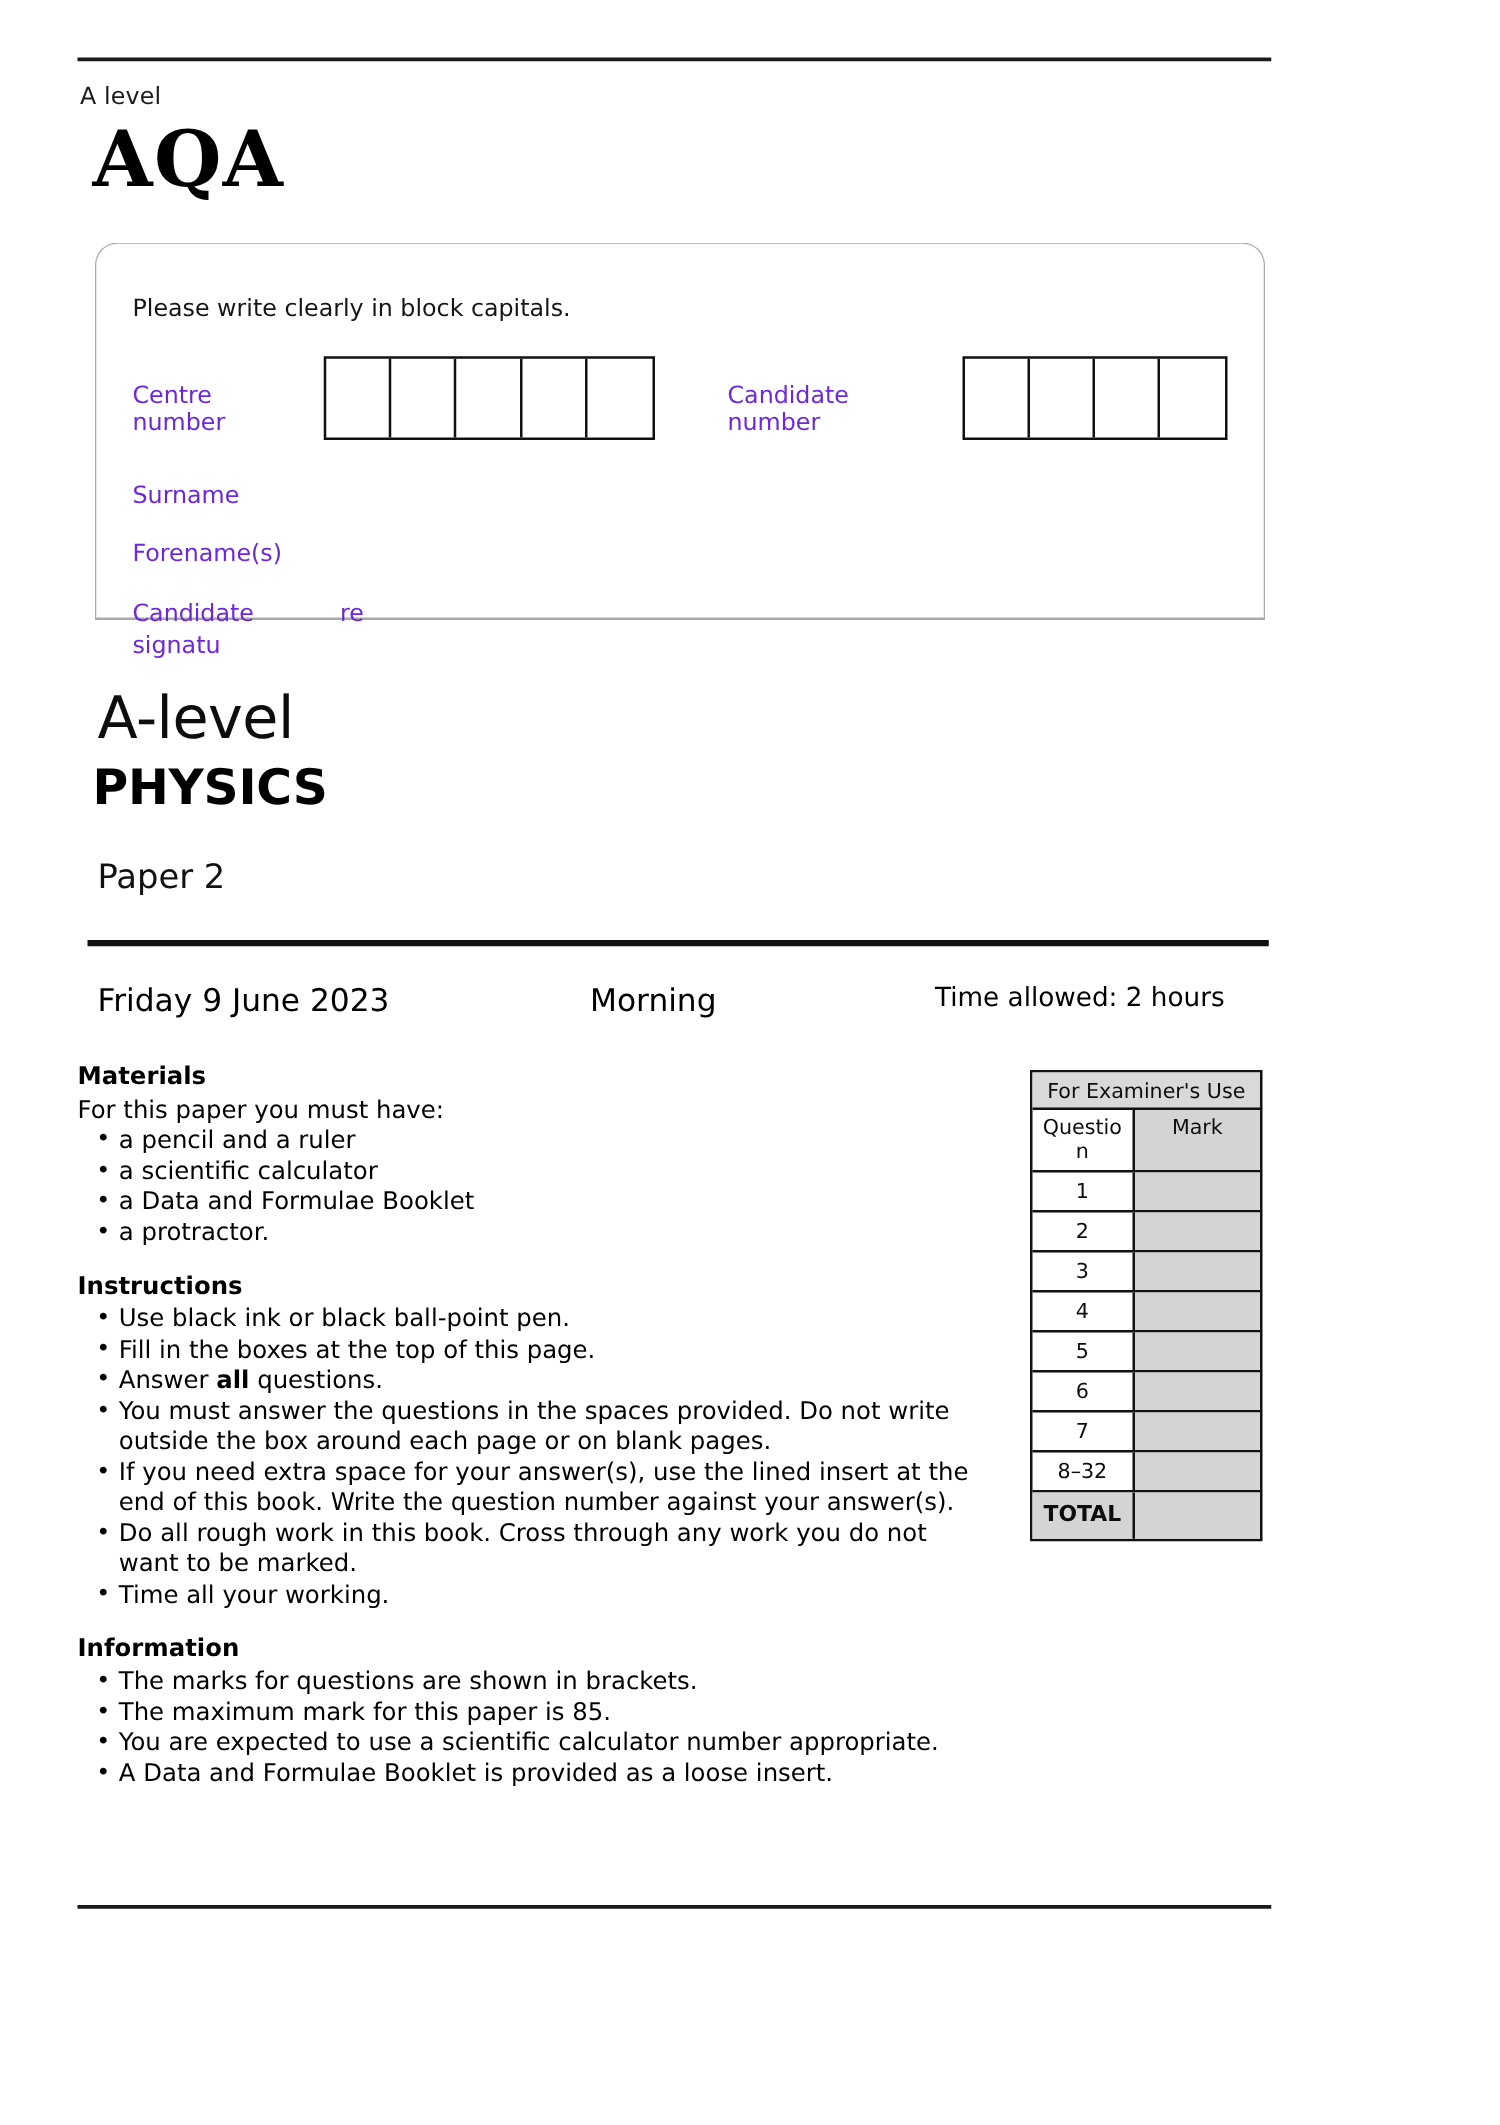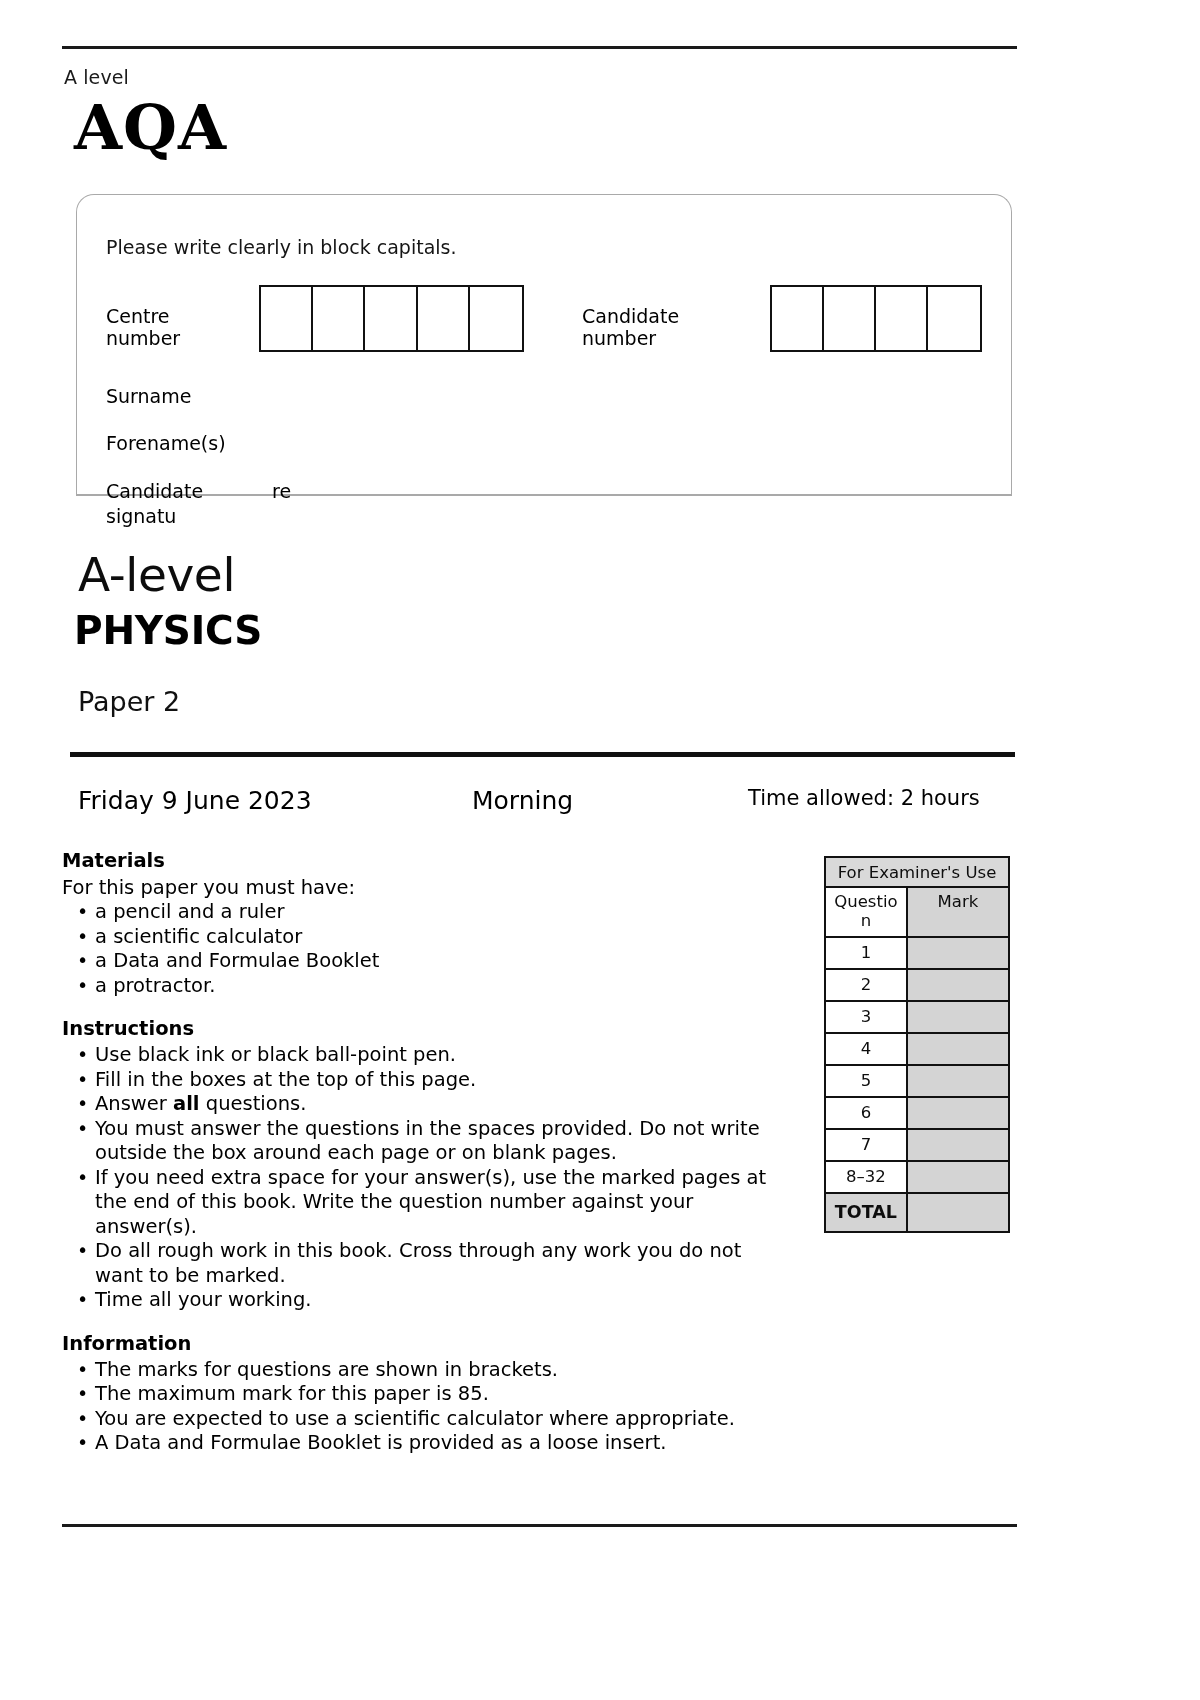--- a/index.html
+++ b/index.html
@@ -83,21 +83,21 @@
   .block-caps {
     position: absolute;
     left: 106px; top: 236px;
     font-size: 19px;
     color: #151515;
   }
 
   .lbl {
     position: absolute;
     font-size: 19px;
-    color: #000000;
+    color: #6d28d9;
     line-height: 22px;
   }
   .lbl-centre   { left: 106px; top: 305px; }
   .lbl-cand     { left: 582px; top: 305px; }
   .lbl-surname  { left: 106px; top: 385px; }
   .lbl-forename { left: 106px; top: 432px; }
   .lbl-sig      { left: 106px; top: 480px; }
   .lbl-sig-re   { left: 272px; top: 480px; }
   .lbl-sig-2    { left: 106px; top: 505px; }
 
@@ -346,30 +346,30 @@
       <li>a Data and Formulae Booklet</li>
       <li>a protractor.</li>
     </ul>
 
     <div class="sec-head spaced">Instructions</div>
     <ul class="blist">
       <li>Use black ink or black ball-point pen.</li>
       <li>Fill in the boxes at the top of this page.</li>
       <li>Answer <b>all</b> questions.</li>
       <li>You must answer the questions in the spaces provided. Do not write outside the box around each page or on blank pages.</li>
-      <li>If you need extra space for your answer(s), use the marked pages at the end of this book.  Write the question number against your answer(s).</li>
+      <li>If you need extra space for your answer(s), use the lined insert at the end of this book.  Write the question number against your answer(s).</li>
       <li>Do all rough work in this book. Cross through any work you do not want to be marked.</li>
       <li>Time all your working.</li>
     </ul>
 
     <div class="sec-head spaced">Information</div>
     <ul class="blist">
       <li>The marks for questions are shown in brackets.</li>
       <li>The maximum mark for this paper is 85.</li>
-      <li>You are expected to use a scientific calculator where appropriate.</li>
+      <li>You are expected to use a scientific calculator number appropriate.</li>
       <li>A Data and Formulae Booklet is provided as a loose insert.</li>
     </ul>
 
   </div>
 
   <div class="ex-table">
     <div class="ex-title">For Examiner's Use</div>
 
     <div class="ex-row ex-head-row">
       <div class="ex-c1">

